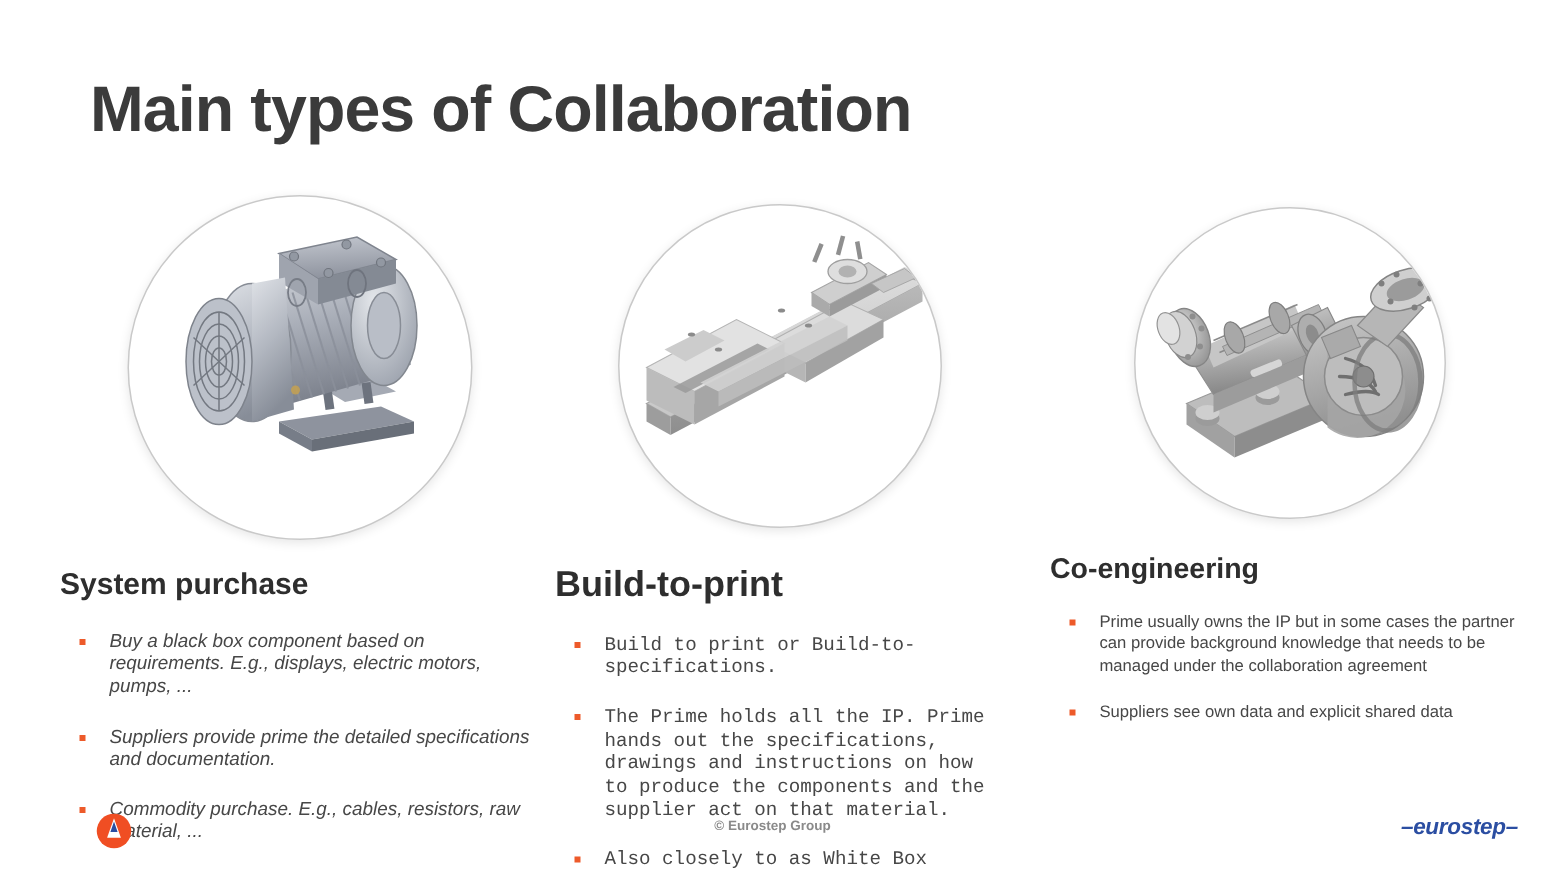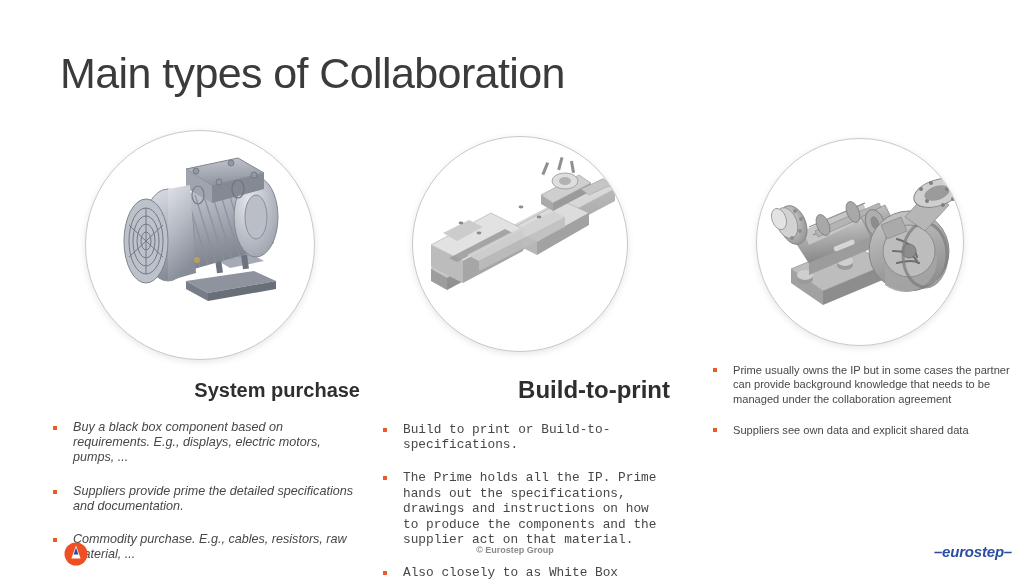--- a/index.html
+++ b/index.html
@@ -6,21 +6,21 @@
   body{
     width:1030px;height:579px;background:#ffffff;overflow:hidden;
     font-family:"Liberation Sans", sans-serif;
     -webkit-font-smoothing:antialiased;
   }
   .slide{position:relative;width:1030px;height:579px;background:#fff;}
 
   
   .title{
     position:absolute;left:60px;top:50px;width:800px;
-    font-size:43px;font-weight:normal;color:#3b3b3b;
+    font-size:43px;font-weight:bold;color:#3b3b3b;
     letter-spacing:-0.6px;line-height:1.1;
   }
 
   
   .col{position:absolute;top:130px;}
   .col1{left:40px;width:320px;}
   .col2{left:370px;width:300px;}
   .col3{left:700px;width:320px;}
 
   
@@ -31,21 +31,21 @@
     box-shadow:0 2px 7px rgba(0,0,0,0.10);
     overflow:hidden;
   }
   .c1{width:228px;height:228px;}
   .c2{width:214px;height:214px;margin-top:6px;}
   .c3{width:206px;height:206px;margin-top:8px;}
   .art{position:absolute;inset:0;}
 
   
   .heading{
-    text-align:right;font-weight:bold;color:#2e2e2e;
+    text-align:left;font-weight:bold;color:#2e2e2e;
     line-height:1.15;
   }
   .h1{font-size:20px;margin-top:19px;}
   .h2{font-size:24px;margin-top:24px;}
   .h3{font-size:19px;margin-top:23px;}
 
   
   ul.bullets{list-style:none;margin:0;padding:0;}
   ul.bullets li{
     position:relative;color:#474747;
@@ -308,20 +308,21 @@
             <circle cx="190" cy="50" r="2"></circle>
               <circle cx="196" cy="60" r="2"></circle>
             <circle cx="186" cy="66" r="2"></circle>
               <circle cx="170" cy="62" r="2"></circle>
           </g>
 
           <polygon points="124,86 144,78 150,92 130,100" fill="#aaaaaa" stroke="#888888" stroke-width="0.7"></polygon>
         </svg>
       </div>
     </div>
+    <div class="heading h3">Co-engineering</div>
     <ul class="bullets b3">
       <li>Prime usually owns the IP but in some cases the partner can provide background knowledge that needs to be managed under the collaboration agreement</li>
       <li>Suppliers see own data and explicit shared data</li>
     </ul>
   </div>
 
   <div class="footer-copyright">© Eurostep Group</div>
 
   <div class="logo-left">
     <svg viewBox="0 0 26 26" width="26" height="26">

